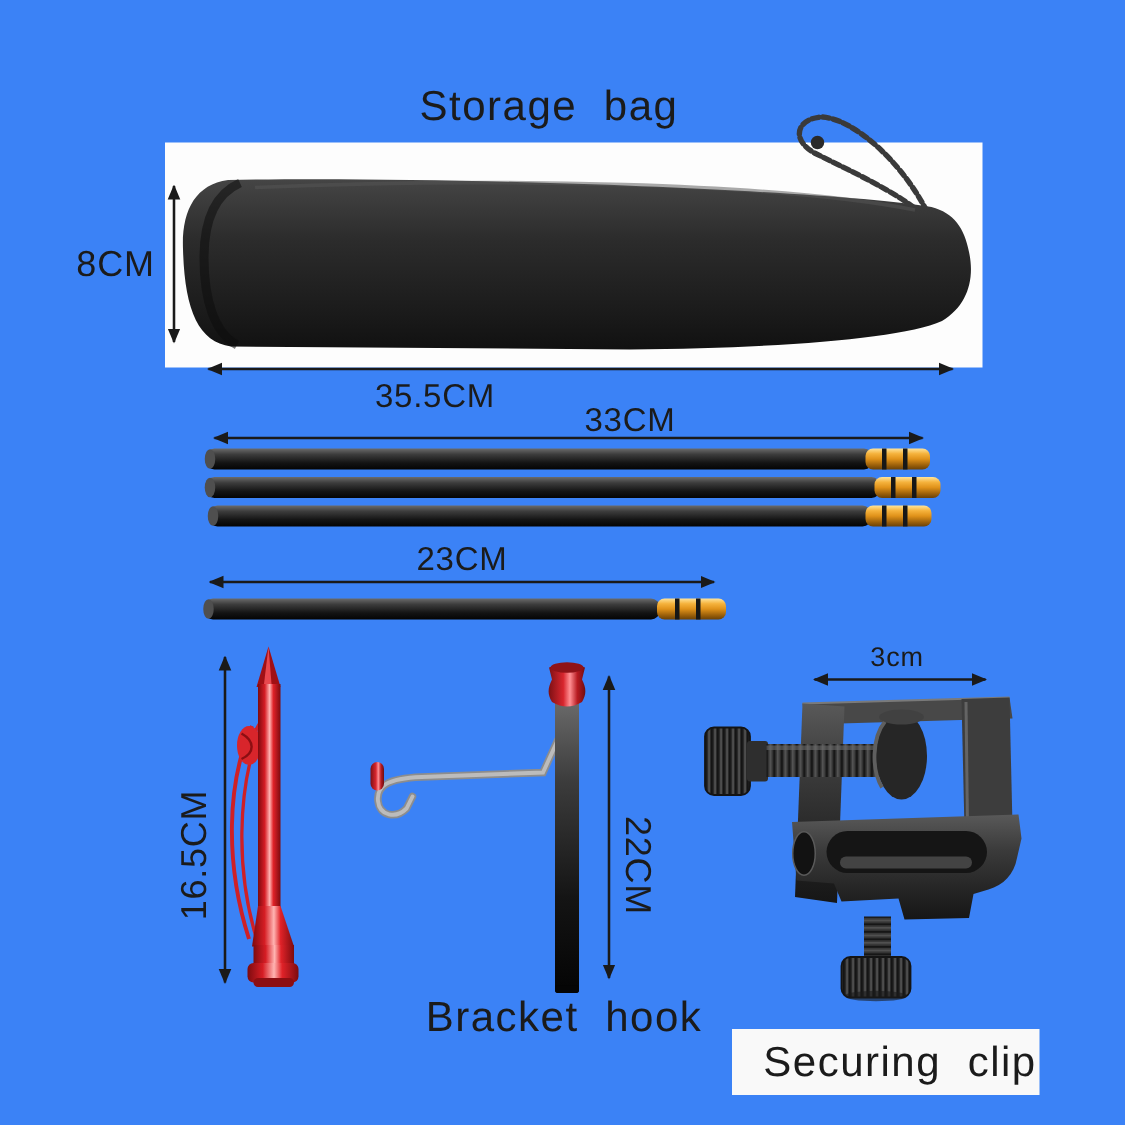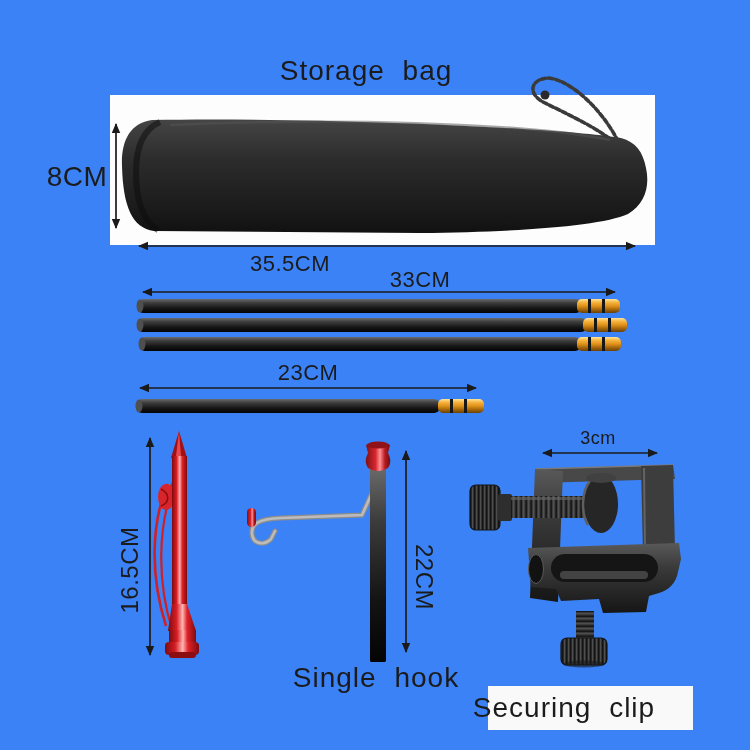--- a/index.html
+++ b/index.html
@@ -203,34 +203,34 @@
       <ellipse cx="536" cy="569" rx="7.5" ry="14.5" fill="#121212" stroke="#5a5a5a" stroke-width="1"></ellipse>
 
       <rect x="576" y="611" width="18" height="29" fill="url(#threadPatH)"></rect>
       <rect x="561" y="638" width="46" height="27" rx="6" fill="url(#knurlPat)" stroke="#141414" stroke-width="1.2"></rect>
       <ellipse cx="584" cy="664" rx="21" ry="3.5" fill="#1a1a1a" opacity="0.6"></ellipse>
     </g>
   </svg>
 
   <div class="lbl name" style="left:366px;top:71px">Storage bag</div>
 
-  <div class="lbl meas" style="left:77px;top:177px;font-size:28px">8CM</div>
+  <div class="lbl meas" style="left:77px;top:177px;font-size:24px">8CM</div>
 
   <div class="lbl meas" style="left:290px;top:264px">35.5CM</div>
 
   <div class="lbl meas" style="left:420px;top:280px">33CM</div>
 
 
   <div class="lbl meas" style="left:308px;top:373px">23CM</div>
 
   <div class="lbl meas rot-ccw" style="left:130px;top:570px;font-size:24px">16.5CM</div>
 
   <div class="lbl meas rot-cw" style="left:424px;top:577px;font-size:24px">22CM</div>
 
   <div class="lbl meas" style="left:598px;top:438px;font-size:18px">3cm</div>
 
 
-  <div class="lbl name" style="left:376px;top:678px">Single hook</div>
-
-
-  <div class="lbl name" style="left:564px;top:708px">Securing clip</div>
+  <div class="lbl name" style="left:376px;top:678px">Bracket hook</div>
+
+
+  <div class="lbl name" style="left:600px;top:708px">Securing clip</div>
 
 </div>
 
 </body></html>

